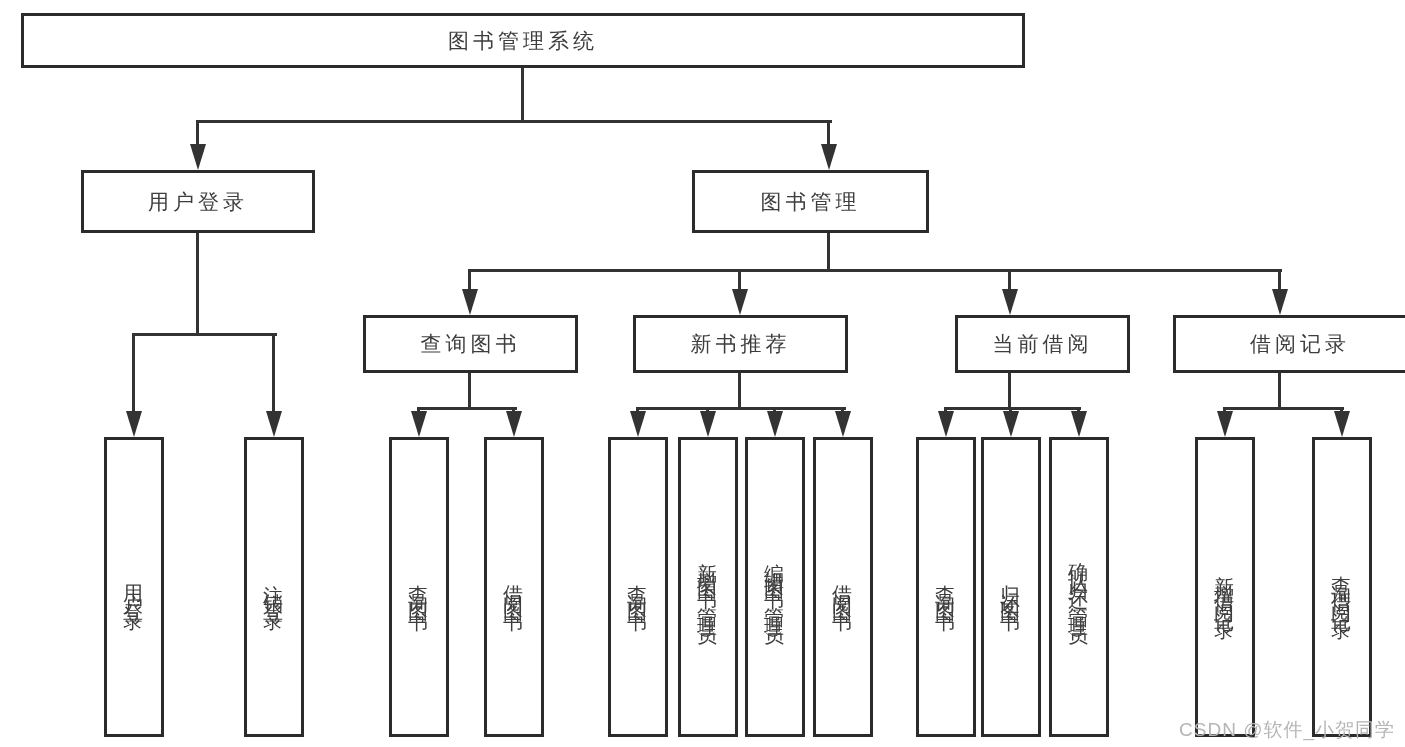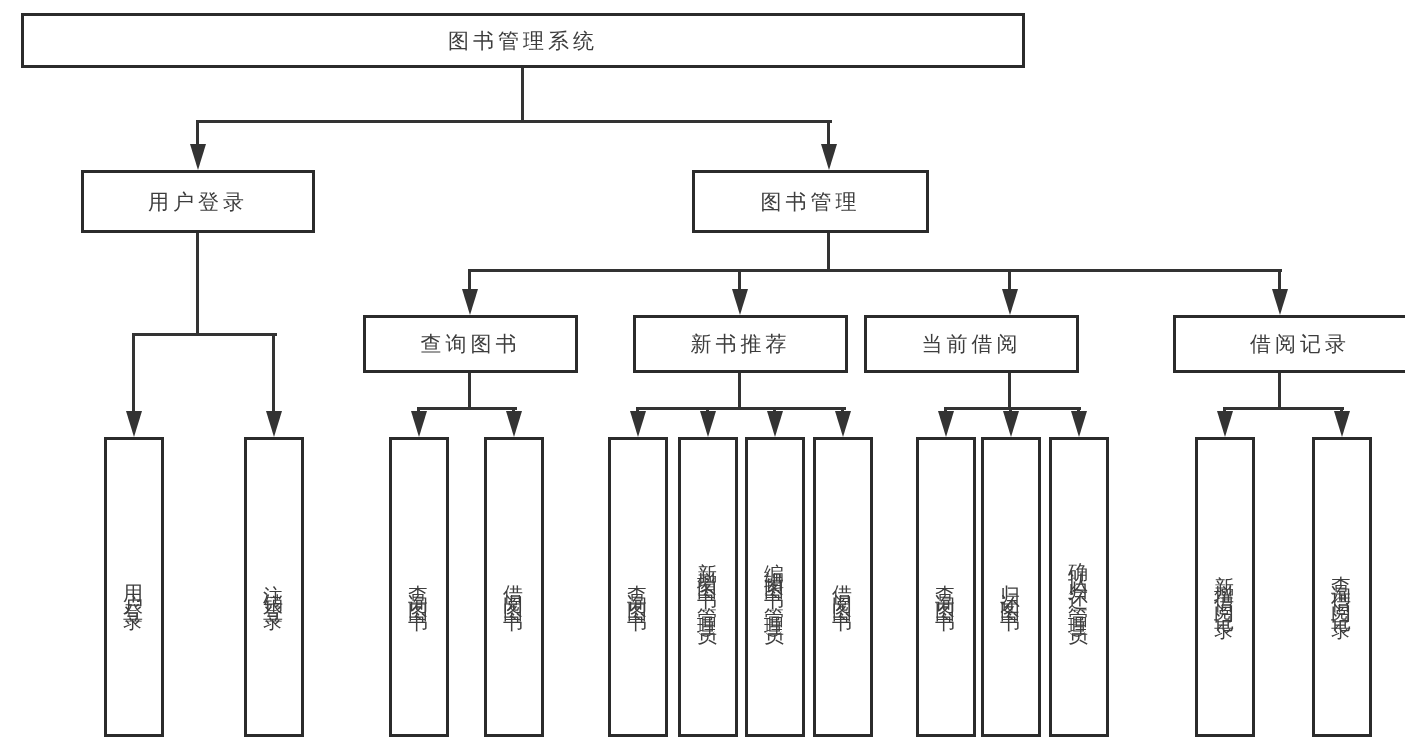--- a/index.html
+++ b/index.html
@@ -124,21 +124,21 @@
   <div class="box" style="left:692px;top:170px;width:237px;height:63px">
     <span class="hlabel">图书管理</span>
   </div>
 
   <div class="box" style="left:363px;top:315px;width:215px;height:58px">
     <span class="hlabel">查询图书</span>
   </div>
   <div class="box" style="left:633px;top:315px;width:215px;height:58px">
     <span class="hlabel">新书推荐</span>
   </div>
-  <div class="box" style="left:864px;top:315px;width:215px;height:58px">
+  <div class="box" style="left:955px;top:315px;width:175px;height:58px">
     <span class="hlabel">当前借阅</span>
   </div>
   <div class="box" style="left:1173px;top:315px;width:254px;height:58px">
     <span class="hlabel">借阅记录</span>
   </div>
 
   <div class="box" style="left:104px;top:437px;width:60px;height:300px">
     <span class="vlabel">用户登录</span>
   </div>
   <div class="box" style="left:244px;top:437px;width:60px;height:300px">
@@ -175,14 +175,15 @@
     <span class="vlabel">确认归还（管理员）</span>
   </div>
 
   <div class="box" style="left:1195px;top:437px;width:60px;height:300px">
     <span class="vlabel">新增借阅记录</span>
   </div>
   <div class="box" style="left:1312px;top:437px;width:60px;height:300px">
     <span class="vlabel">查询借阅记录</span>
   </div>
 
+  <div class="watermark">CSDN @软件_小贺同学</div>
 
 </div>
 
 </body></html>

